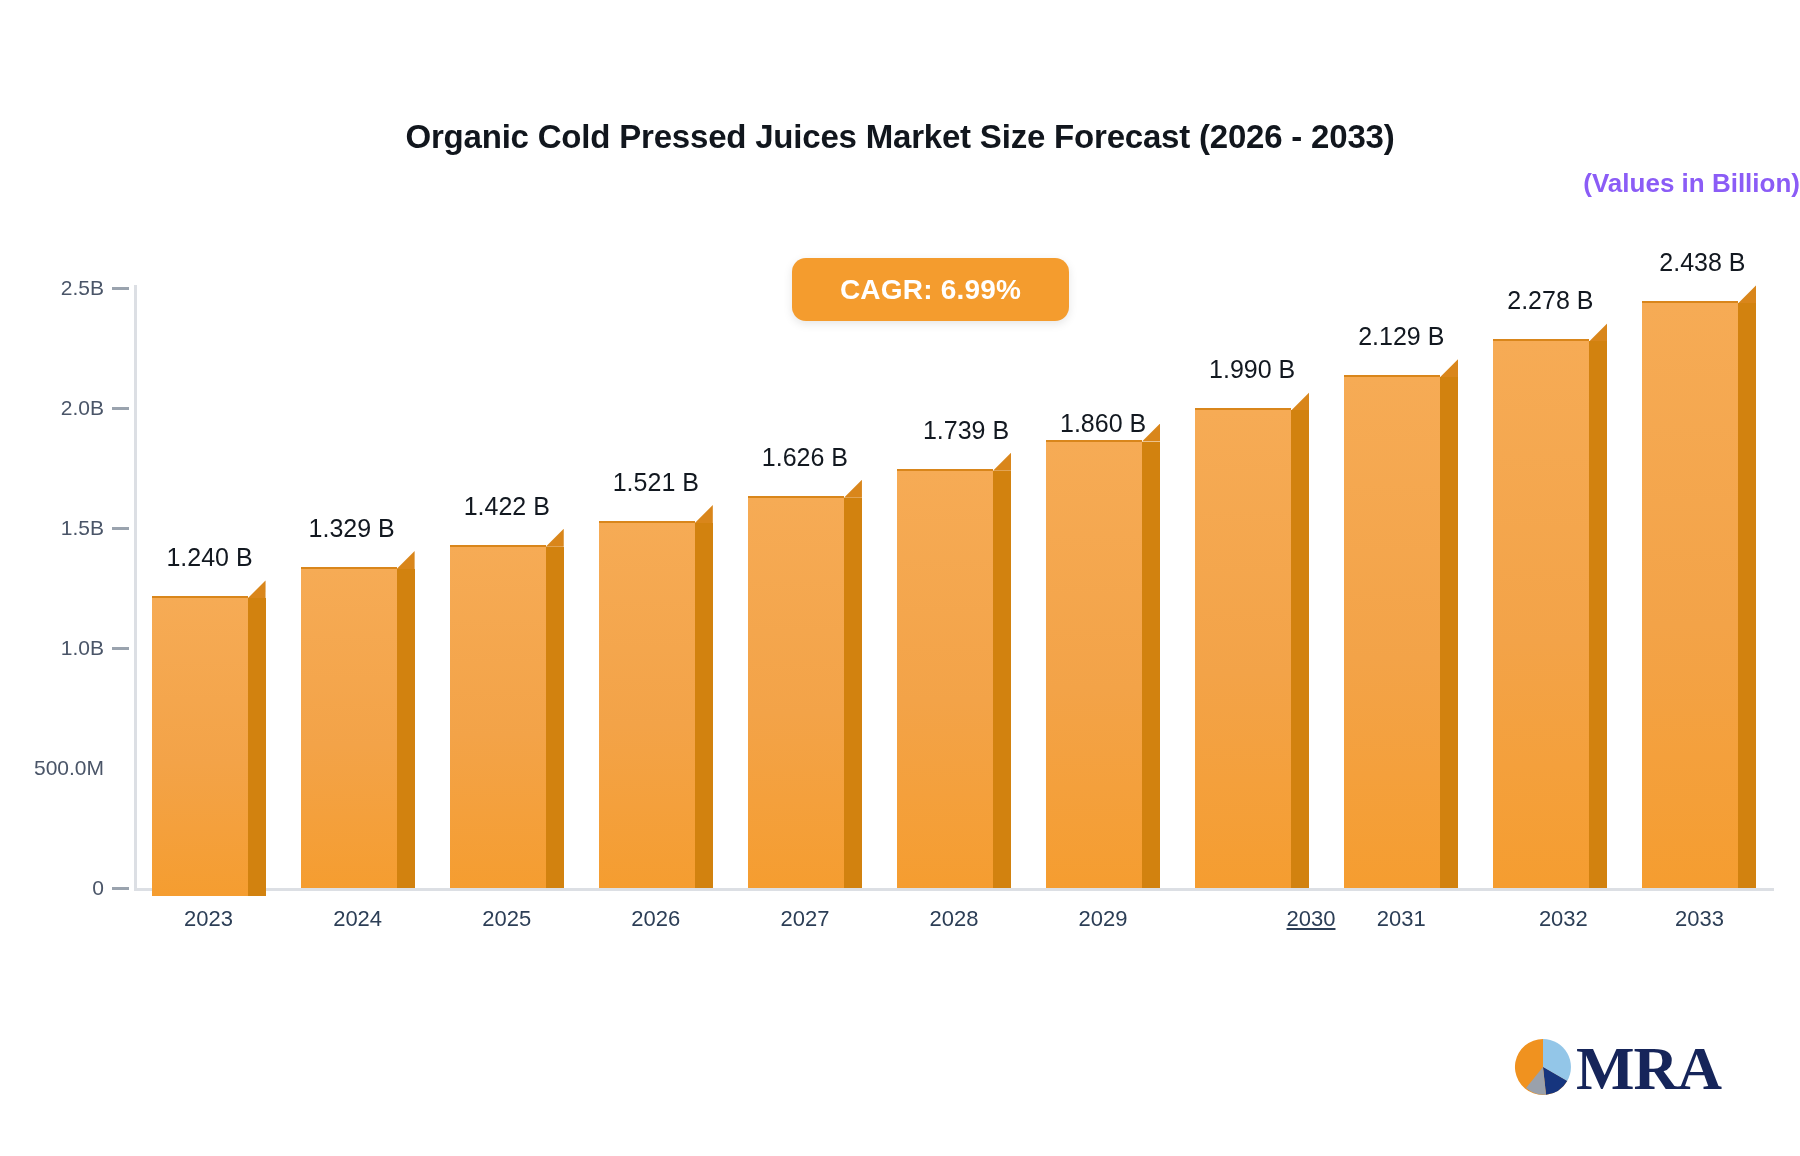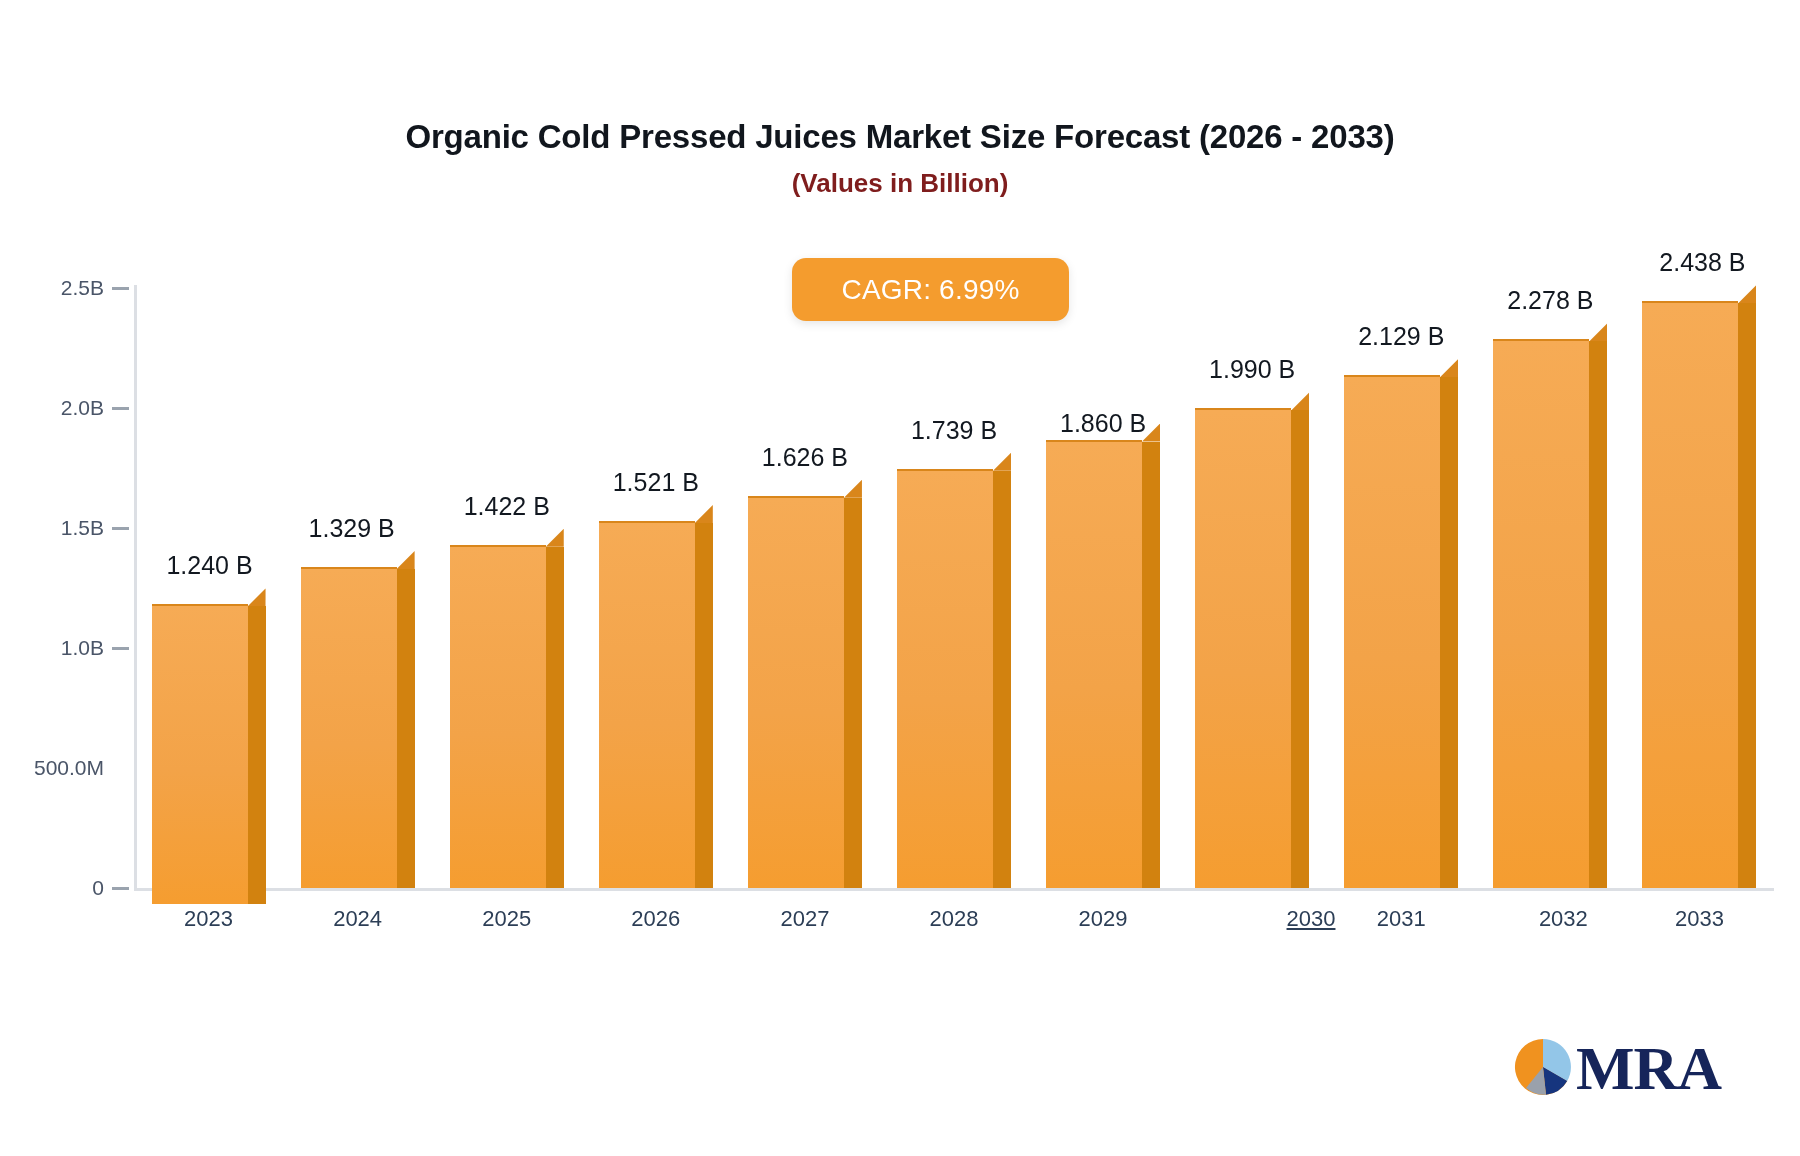--- a/index.html
+++ b/index.html
@@ -30,38 +30,38 @@
     font-weight: bold;
     color: #11161d;
     letter-spacing: -0.2px;
     margin-top: 8px;
   }
   .chart-subtitle {
     position: absolute;
     left: 0;
     top: 168px;
     width: 1800px;
-    text-align: center;
+    text-align: right;
     font-size: 26px;
     font-weight: bold;
-    color: #7f1d1d;
+    color: #8b5cf6;
   }
 
   
   .cagr-badge {
     position: absolute;
     left: 792px;
     top: 258px;
     width: 277px;
     height: 63px;
     border-radius: 14px;
     background: #f49c2e;
     color: #ffffff;
     font-size: 28px;
-    font-weight: normal;
+    font-weight: bold;
     display: flex;
     align-items: center;
     justify-content: center;
     box-shadow: 0 3px 10px rgba(0,0,0,0.10);
     letter-spacing: 0.2px;
   }
 
   
   .plot {
     position: absolute;
@@ -201,21 +201,21 @@
         <div class="y-tick-wrap" style="top: 408px;">
           <div class="y-tick-label">2.0B</div>
           <div class="y-tick-dash"></div>
         </div>
         <div class="y-tick-wrap" style="top: 288px;">
           <div class="y-tick-label">2.5B</div>
           <div class="y-tick-dash"></div>
         </div>
       </div>
     <div id="bars">
-        <div class="bar-group" style="left: 151.545px; bottom: 252px; width: 116px; height: 315.6px;">
+        <div class="bar-group" style="left: 151.545px; bottom: 260px; width: 116px; height: 315.6px;">
           <div class="bar-side" style="left: 96px; width: 18px; height: 297.6px;"></div>
           <div class="bar-top-cap" style="left: 96px; bottom: 297.6px; width: 18px; height: 18px; clip-path: polygon(0px 100%, 100% 0px, 100% 100%);"></div>
           <div class="bar-front" style="width: 96px; height: 297.6px;"></div>
           <div class="bar-value-label" style="bottom: 323.6px;">1.240 B</div>
         </div>
         <div class="bar-group" style="left: 300.636px; bottom: 268px; width: 102px; height: 336.96px;">
           <div class="bar-side" style="left: 96px; width: 18px; height: 318.96px;"></div>
           <div class="bar-top-cap" style="left: 96px; bottom: 318.96px; width: 18px; height: 18px; clip-path: polygon(0px 100%, 100% 0px, 100% 100%);"></div>
           <div class="bar-front" style="width: 96px; height: 318.96px;"></div>
           <div class="bar-value-label" style="bottom: 344.96px;">1.329 B</div>
@@ -235,21 +235,21 @@
         <div class="bar-group" style="left: 747.909px; bottom: 268px; width: 114px; height: 408.24px;">
           <div class="bar-side" style="left: 96px; width: 18px; height: 390.24px;"></div>
           <div class="bar-top-cap" style="left: 96px; bottom: 390.24px; width: 18px; height: 18px; clip-path: polygon(0px 100%, 100% 0px, 100% 100%);"></div>
           <div class="bar-front" style="width: 96px; height: 390.24px;"></div>
           <div class="bar-value-label" style="bottom: 416.24px;">1.626 B</div>
         </div>
         <div class="bar-group" style="left: 897px; bottom: 268px; width: 114px; height: 435.36px;">
           <div class="bar-side" style="left: 96px; width: 18px; height: 417.36px;"></div>
           <div class="bar-top-cap" style="left: 96px; bottom: 417.36px; width: 18px; height: 18px; clip-path: polygon(0px 100%, 100% 0px, 100% 100%);"></div>
           <div class="bar-front" style="width: 96px; height: 417.36px;"></div>
-          <div class="bar-value-label" style="bottom: 443.36px;">1.739 B</div>
+          <div class="bar-value-label" style="bottom: 443.36px; margin-left: 12px;">1.739 B</div>
         </div>
         <div class="bar-group" style="left: 1046.09px; bottom: 268px; width: 114px; height: 464.4px;">
           <div class="bar-side" style="left: 96px; width: 18px; height: 446.4px;"></div>
           <div class="bar-top-cap" style="left: 96px; bottom: 446.4px; width: 18px; height: 18px; clip-path: polygon(0px 100%, 100% 0px, 100% 100%);"></div>
           <div class="bar-front" style="width: 96px; height: 446.4px;"></div>
           <div class="bar-value-label" style="bottom: 450px;">1.860 B</div>
         </div>
         <div class="bar-group" style="left: 1195.18px; bottom: 268px; width: 114px; height: 495.6px;">
           <div class="bar-side" style="left: 96px; width: 18px; height: 477.6px;"></div>
           <div class="bar-top-cap" style="left: 96px; bottom: 477.6px; width: 18px; height: 18px; clip-path: polygon(0px 100%, 100% 0px, 100% 100%);"></div>

